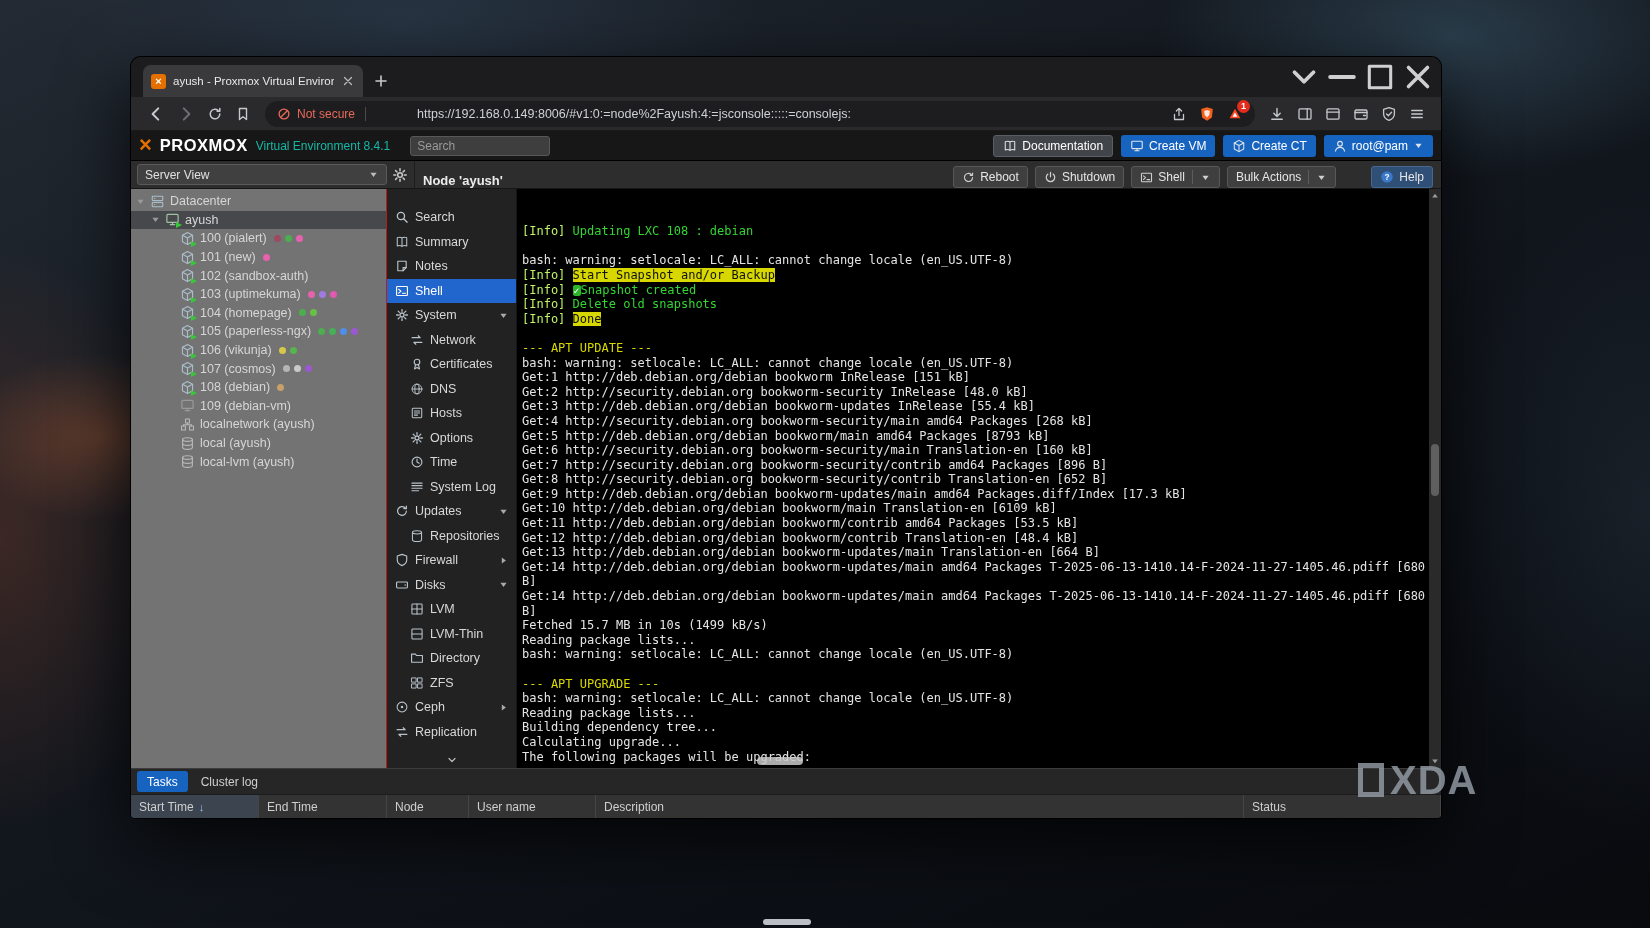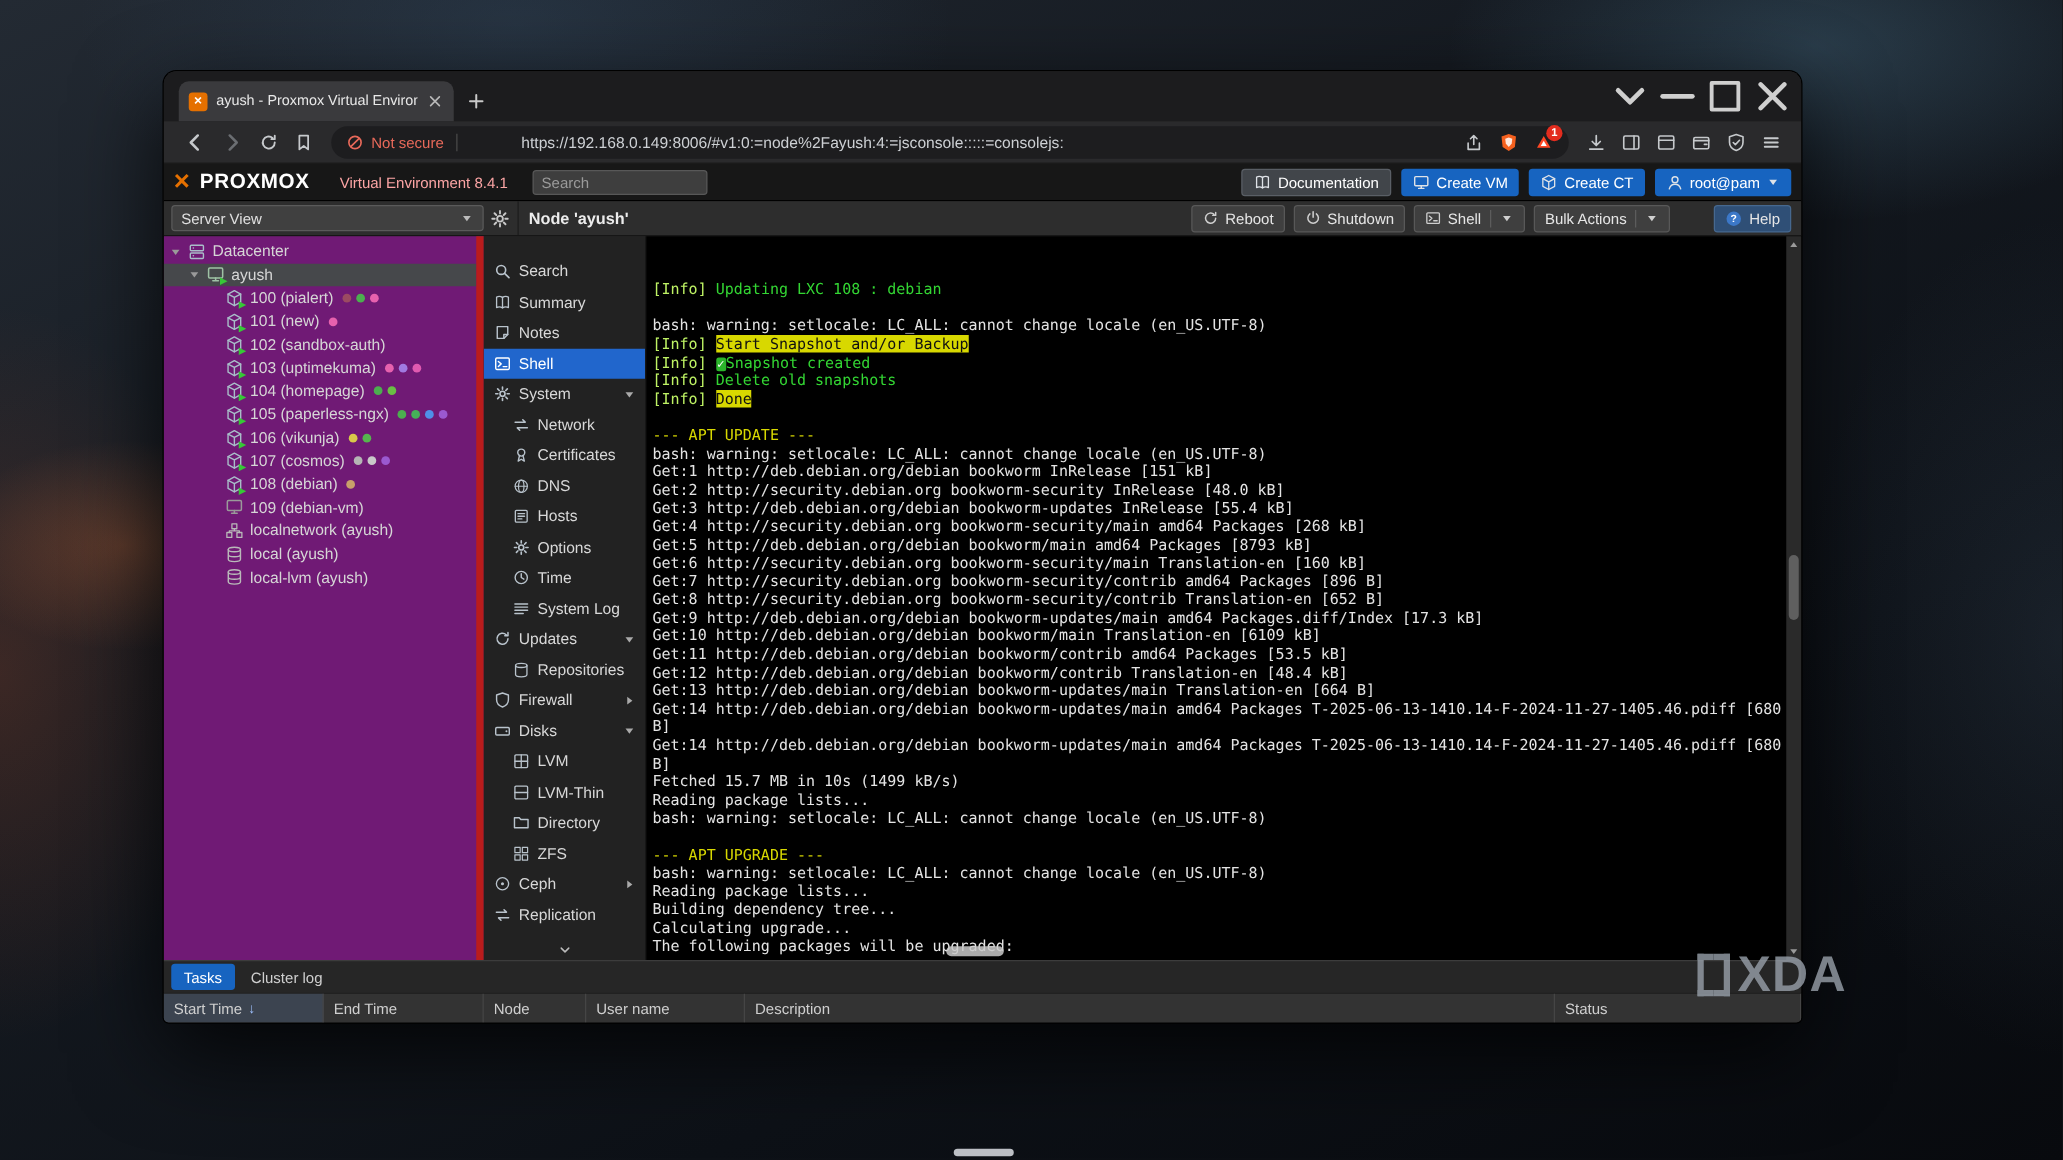--- a/index.html
+++ b/index.html
@@ -44,44 +44,44 @@
   .urlsep { width:1px; height:14px; background:#4a4a4a; margin:0 4px; }
   .url { color:#cdd0d4; font-size:12.5px; white-space:nowrap; overflow:hidden; text-overflow:ellipsis;margin-left:41px; }
   .pillicon { color:#c6c9cc; margin-left:6px; }
   .rewards { display:inline-flex; position:relative; margin-left:6px; }
   .badge { position:absolute; top:-6px; right:-7px; background:#e32c1e; color:#fff; font-size:9px; min-width:13px; height:13px; border-radius:7px; display:flex; align-items:center; justify-content:center; padding:0 2px; font-weight:bold; }
 
   
   .pveheader { height:30px; background:#171717; display:flex; align-items:center; padding:0 8px; gap:8px; border-bottom:1px solid #000; flex:none; }
   .logo-x { color:#e57000; font-size:22px; font-weight:bold; line-height:1; margin-top:-2px; }
   .logo-text { color:#fff; font-size:16.5px; font-weight:bold; letter-spacing:.5px; }
-  .subtitle { color:#fca5a5; font-size:12px;margin-left:16px; }
+  .subtitle { color:#14b8a6; font-size:12px; }
   .pvesearch { width:140px; height:20px; background:#3e3e3e; border:1px solid #585858; border-radius:3px; color:#ddd; font-size:12px; padding:0 6px; margin-left:12px; font-family:inherit; outline:none; }
   .pvesearch::placeholder { color:#9a9a9a; }
   .pbtn { height:22px; border:none; border-radius:3px; color:#fff; font-size:12px; display:flex; align-items:center; gap:5px; padding:0 9px; font-family:inherit; }
   .pbtn.gray { background:#41454a; border:1px solid #5a5f66; }
   .pbtn.blue { background:#1764c0; }
   .pbtn [data-icon] { color:#dfe3e8; }
 
   
   .pvetoolbar { height:28px; background:#2d2d2d; display:flex; border-bottom:1px solid #161616; flex:none; }
   .tb-left { width:284px; display:flex; align-items:center; padding:0 6px; gap:5px; border-right:1px solid #1d1d1d; flex:none; }
   .viewsel { flex:1; height:21px; background:#404040; border:1px solid #5a5a5a; border-radius:3px; display:flex; align-items:center; justify-content:space-between; padding:0 7px; color:#e0e0e0; font-size:12px; }
   .viewsel [data-icon] { color:#bbb; }
   .gearbtn { color:#c9c9c9; }
-  .tb-right { flex:1; display:flex; align-items:center; padding:0 8px; gap:7px; min-width:0; }
+  .tb-right { flex:1; display:flex; align-items:flex-end; padding:0 8px; gap:7px; min-width:0; }
   .nodetitle { color:#ececec; font-size:13px; font-weight:bold; white-space:nowrap; }
   .tbtn { height:22px; background:#3f3f3f; border:1px solid #585858; border-radius:3px; color:#e6e6e6; font-size:12px; display:flex; align-items:center; gap:5px; padding:0 8px; font-family:inherit; white-space:nowrap; }
   .tbtn [data-icon] { color:#cfcfcf; }
   .vsep { width:1px; height:14px; background:#5c5c5c; margin:0 2px; }
   .tbtn.help { margin-left:28px; background:#2f4f76; border-color:#46688f; }
 
   
   .pvemain { flex:1; display:flex; min-height:0; }
-  .treepanel { width:256px; background:#701a75; border-right:6px solid #b91c1c; padding-top:3px; overflow:hidden; font-size:12.5px; flex:none; }
+  .treepanel { width:256px; background:#737373; border-right:1px solid #b91c1c; padding-top:3px; overflow:hidden; font-size:12.5px; flex:none; }
   .tree-row { display:flex; align-items:center; height:18.6px; color:#d6d6d6; white-space:nowrap; overflow:hidden; }
   .tree-row.selected { background:#46484b; }
   .tree-caret { width:14px; height:11px; color:#9a9a9a; display:inline-flex; flex:none; }
   .ticon { width:15px; height:15px; margin:0 5px 0 1px; color:#a9bdc9; display:inline-flex; position:relative; flex:none; }
   .ticon.node { color:#9fc2a5; }
   .ticon.storage { color:#b9b9b9; }
   .ticon.sdn { color:#b9b9b9; }
   .ticon.vm { color:#9a9a9a; }
   .run-badge { position:absolute; right:-2px; bottom:-1px; width:0; height:0; border-left:6px solid #37c837; border-top:3.5px solid transparent; border-bottom:3.5px solid transparent; }
   .dot { width:7px; height:7px; border-radius:50%; margin-left:4px; flex:none; }

